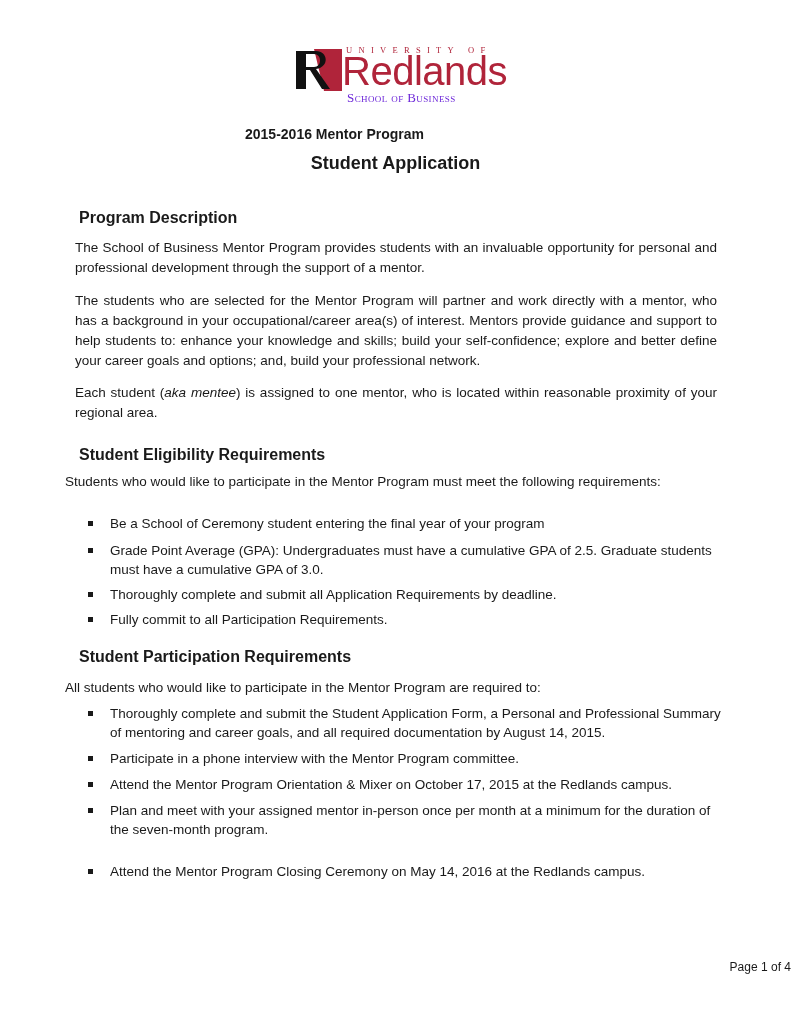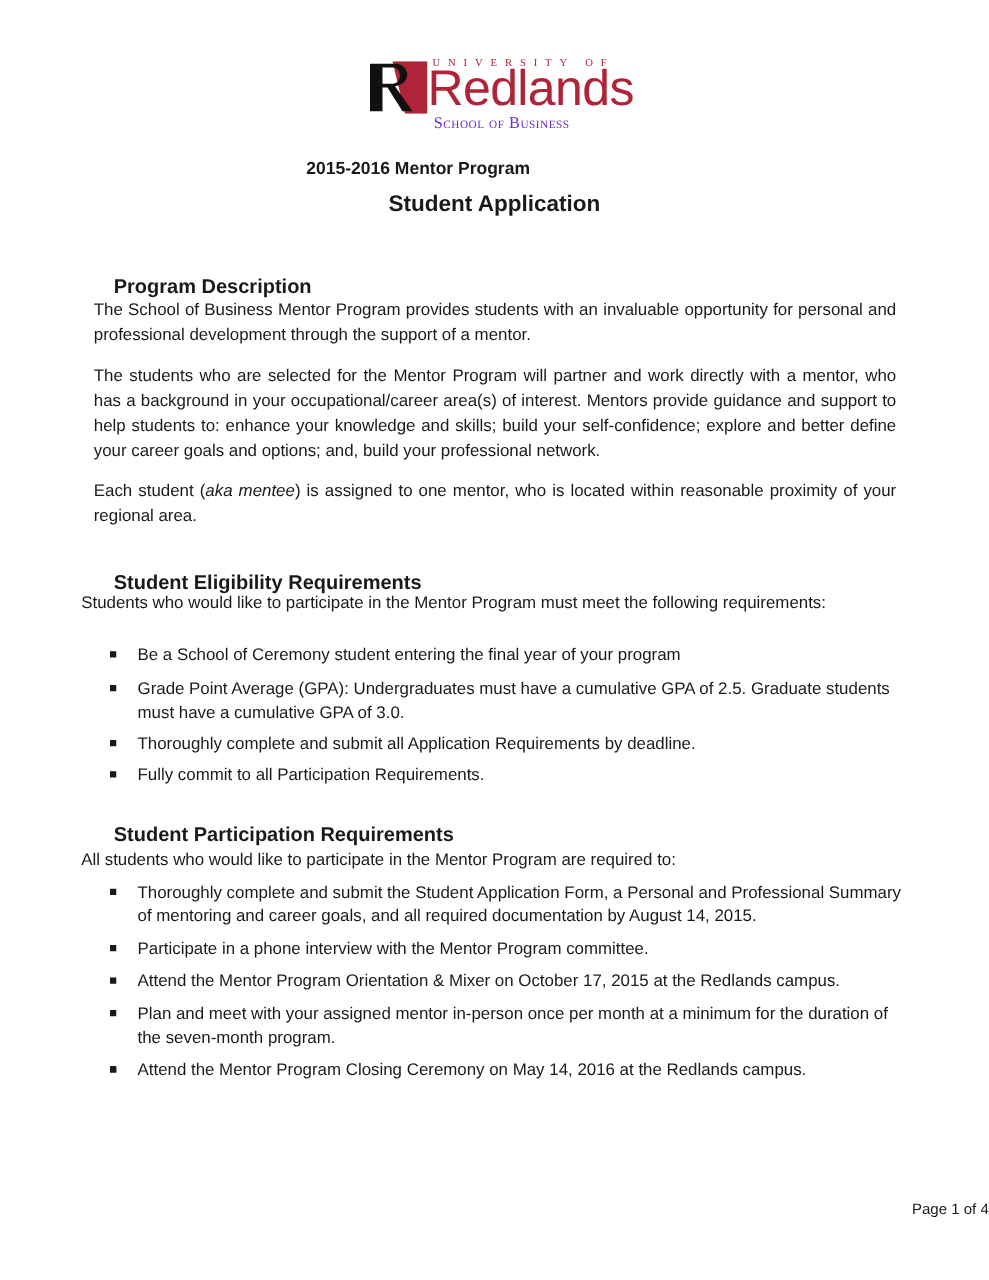--- a/index.html
+++ b/index.html
@@ -15,21 +15,21 @@
   .logo-name { position: absolute; left: 48px; top: 4px; font-family: Liberation Sans, sans-serif;
                font-size: 40px; line-height: 44px; color: #b0243a; white-space: nowrap; letter-spacing: -0.5px; }
   .logo-school { position: absolute; left: 53px; top: 45px; font-family: "Liberation Serif", serif;
                  font-size: 13px; letter-spacing: 0.4px; color: #6d28d9; white-space: nowrap; font-variant: small-caps; }
 
   .subtitle { position: absolute; left: 0; width: 669px; top: 126px; text-align: center;
               font-weight: bold; font-size: 14px; }
   .title { position: absolute; left: 0; width: 791px; top: 153px; text-align: center;
            font-weight: bold; font-size: 18px; }
 
-  h2 { position: absolute; left: 75px; margin: 16px; font-size: 16px; font-weight: bold; }
+  h2 { position: absolute; left: 75px; margin: 4px; font-size: 16px; font-weight: bold; }
   p.body { position: absolute; left: 75px; width: 642px; margin: 0; font-size: 13.5px;
            line-height: 20px; text-align: justify; }
   p.plain { position: absolute; left: 65px; width: 620px; margin: 0; font-size: 13.5px; line-height: 20px; }
 
   ul.bullets { position: absolute; left: 75px; width: 650px; margin: 0; padding: 0; list-style: none; }
   ul.bullets li { position: relative; padding-left: 35px; font-size: 13.5px; line-height: 19px; }
   ul.bullets li .sq { position: absolute; left: 13px; top: 7px; width: 5px; height: 5px; background: #1a1a1a; }
 
   .footer { position: absolute; left: 0; width: 791px; top: 960px; text-align: right; font-size: 12px; }
 </style>
@@ -64,19 +64,19 @@
     <li style="margin-bottom:6px"><span class="sq"></span><span>Thoroughly complete and submit all Application Requirements by deadline.</span></li>
     <li><span class="sq"></span><span>Fully commit to all Participation Requirements.</span></li>
   </ul>
 
   <h2 style="top:644px">Student Participation Requirements</h2>
   <p class="plain" style="top:678px">All students who would like to participate in the Mentor Program are required to:</p>
   <ul class="bullets" style="top:704px">
     <li style="margin-bottom:7px"><span class="sq"></span><span>Thoroughly complete and submit the Student Application Form, a Personal and Professional Summary of mentoring and career goals, and all required documentation by August 14, 2015.</span></li>
     <li style="margin-bottom:7px"><span class="sq"></span><span>Participate in a phone interview with the Mentor Program committee.</span></li>
     <li style="margin-bottom:7px"><span class="sq"></span><span>Attend the Mentor Program Orientation &amp; Mixer on October 17, 2015 at the Redlands campus.</span></li>
-    <li style="margin-bottom:7px"><span class="sq"></span><span>Plan and meet with your assigned mentor in-person once per month at a minimum for the duration of the seven-month program.</span></li>
+    <li style="margin-bottom:23px"><span class="sq"></span><span>Plan and meet with your assigned mentor in-person once per month at a minimum for the duration of the seven-month program.</span></li>
     <li style="margin-bottom:7px"><span class="sq"></span></li>
     <li><span class="sq"></span><span>Attend the Mentor Program Closing Ceremony on May 14, 2016 at the Redlands campus.</span></li>
   </ul>
 
   <div class="footer">Page 1 of 4</div>
 </div>
 
 </body></html>

